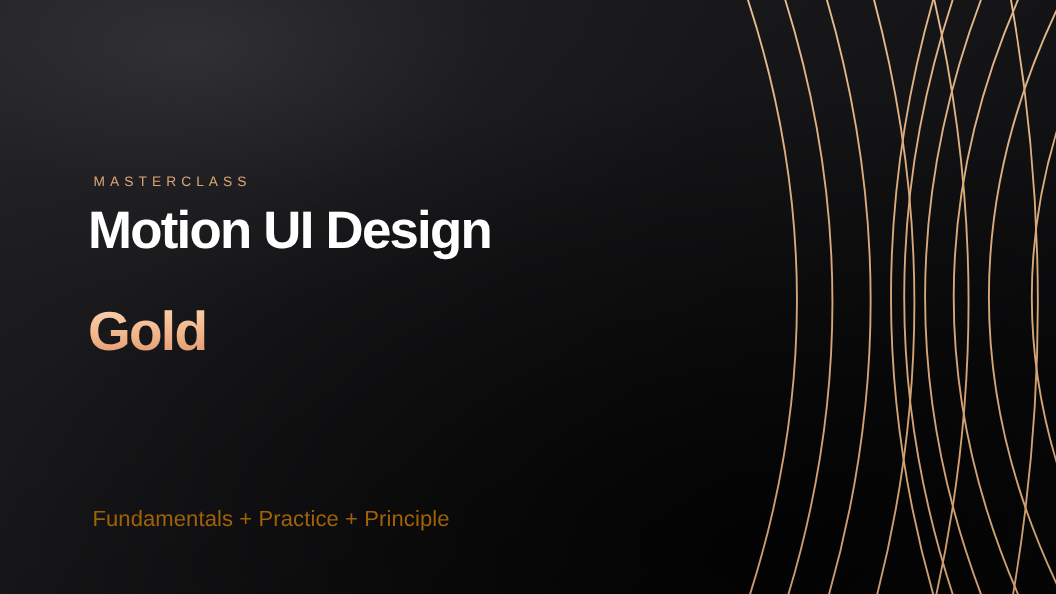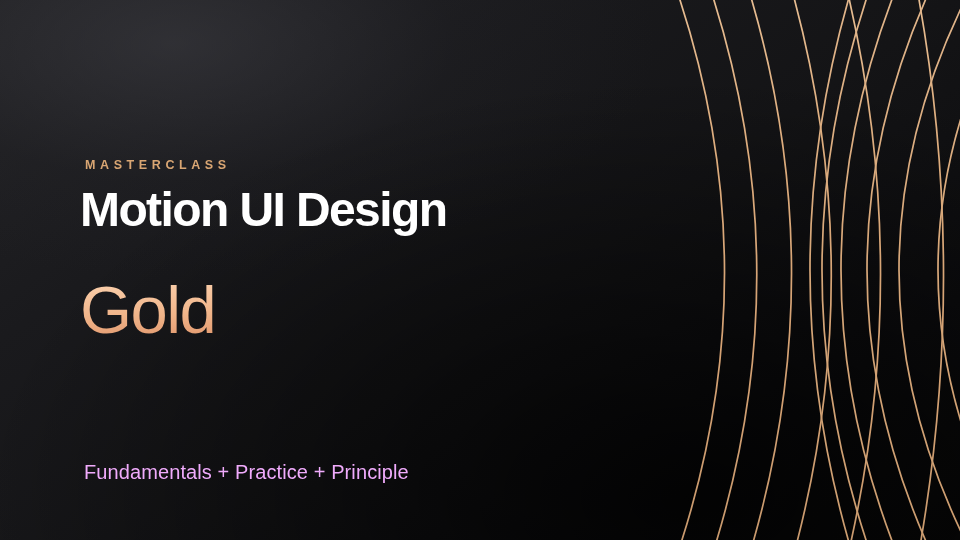--- a/index.html
+++ b/index.html
@@ -50,21 +50,21 @@
     top: 0;
     height: 540px;
     width: 660px;
   }
 
   .eyebrow {
     position: absolute;
     top: 158px;
     left: 1px;
     font-size: 12.5px;
-    font-weight: 700;
+    font-weight: 400;
     letter-spacing: 4.6px;
     color: #d9a673;
     white-space: nowrap;
   }
 
   .title {
     position: absolute;
     top: 186px;
     left: -4px;
     font-size: 48px;
@@ -72,44 +72,44 @@
     font-weight: 700;
     color: #ffffff;
     letter-spacing: -1.6px;
     white-space: nowrap;
   }
 
   .title-accent {
     position: absolute;
     top: 276px;
     left: -4px;
-    font-size: 67px;
+    font-size: 50px;
     line-height: 1.0;
-    font-weight: 400;
+    font-weight: 700;
     letter-spacing: -1.6px;
     white-space: nowrap;
     background-image: linear-gradient(178deg,
         #fbd6b4 0%,
         #f7c6a0 26%,
         #f0b489 58%,
         #e6a177 82%,
         #dd9669 100%);
     -webkit-background-clip: text;
     background-clip: text;
     color: transparent;
     -webkit-text-fill-color: transparent;
   }
 
   .subtitle {
     position: absolute;
     top: 461px;
     left: 0px;
     font-size: 20px;
     font-weight: 400;
-    color: #f0abfc;
+    color: #a16207;
     letter-spacing: 0.1px;
     white-space: nowrap;
     text-align: right;
   }
 </style>
 </head>
 <body>
 
 <div id="slide">
 

